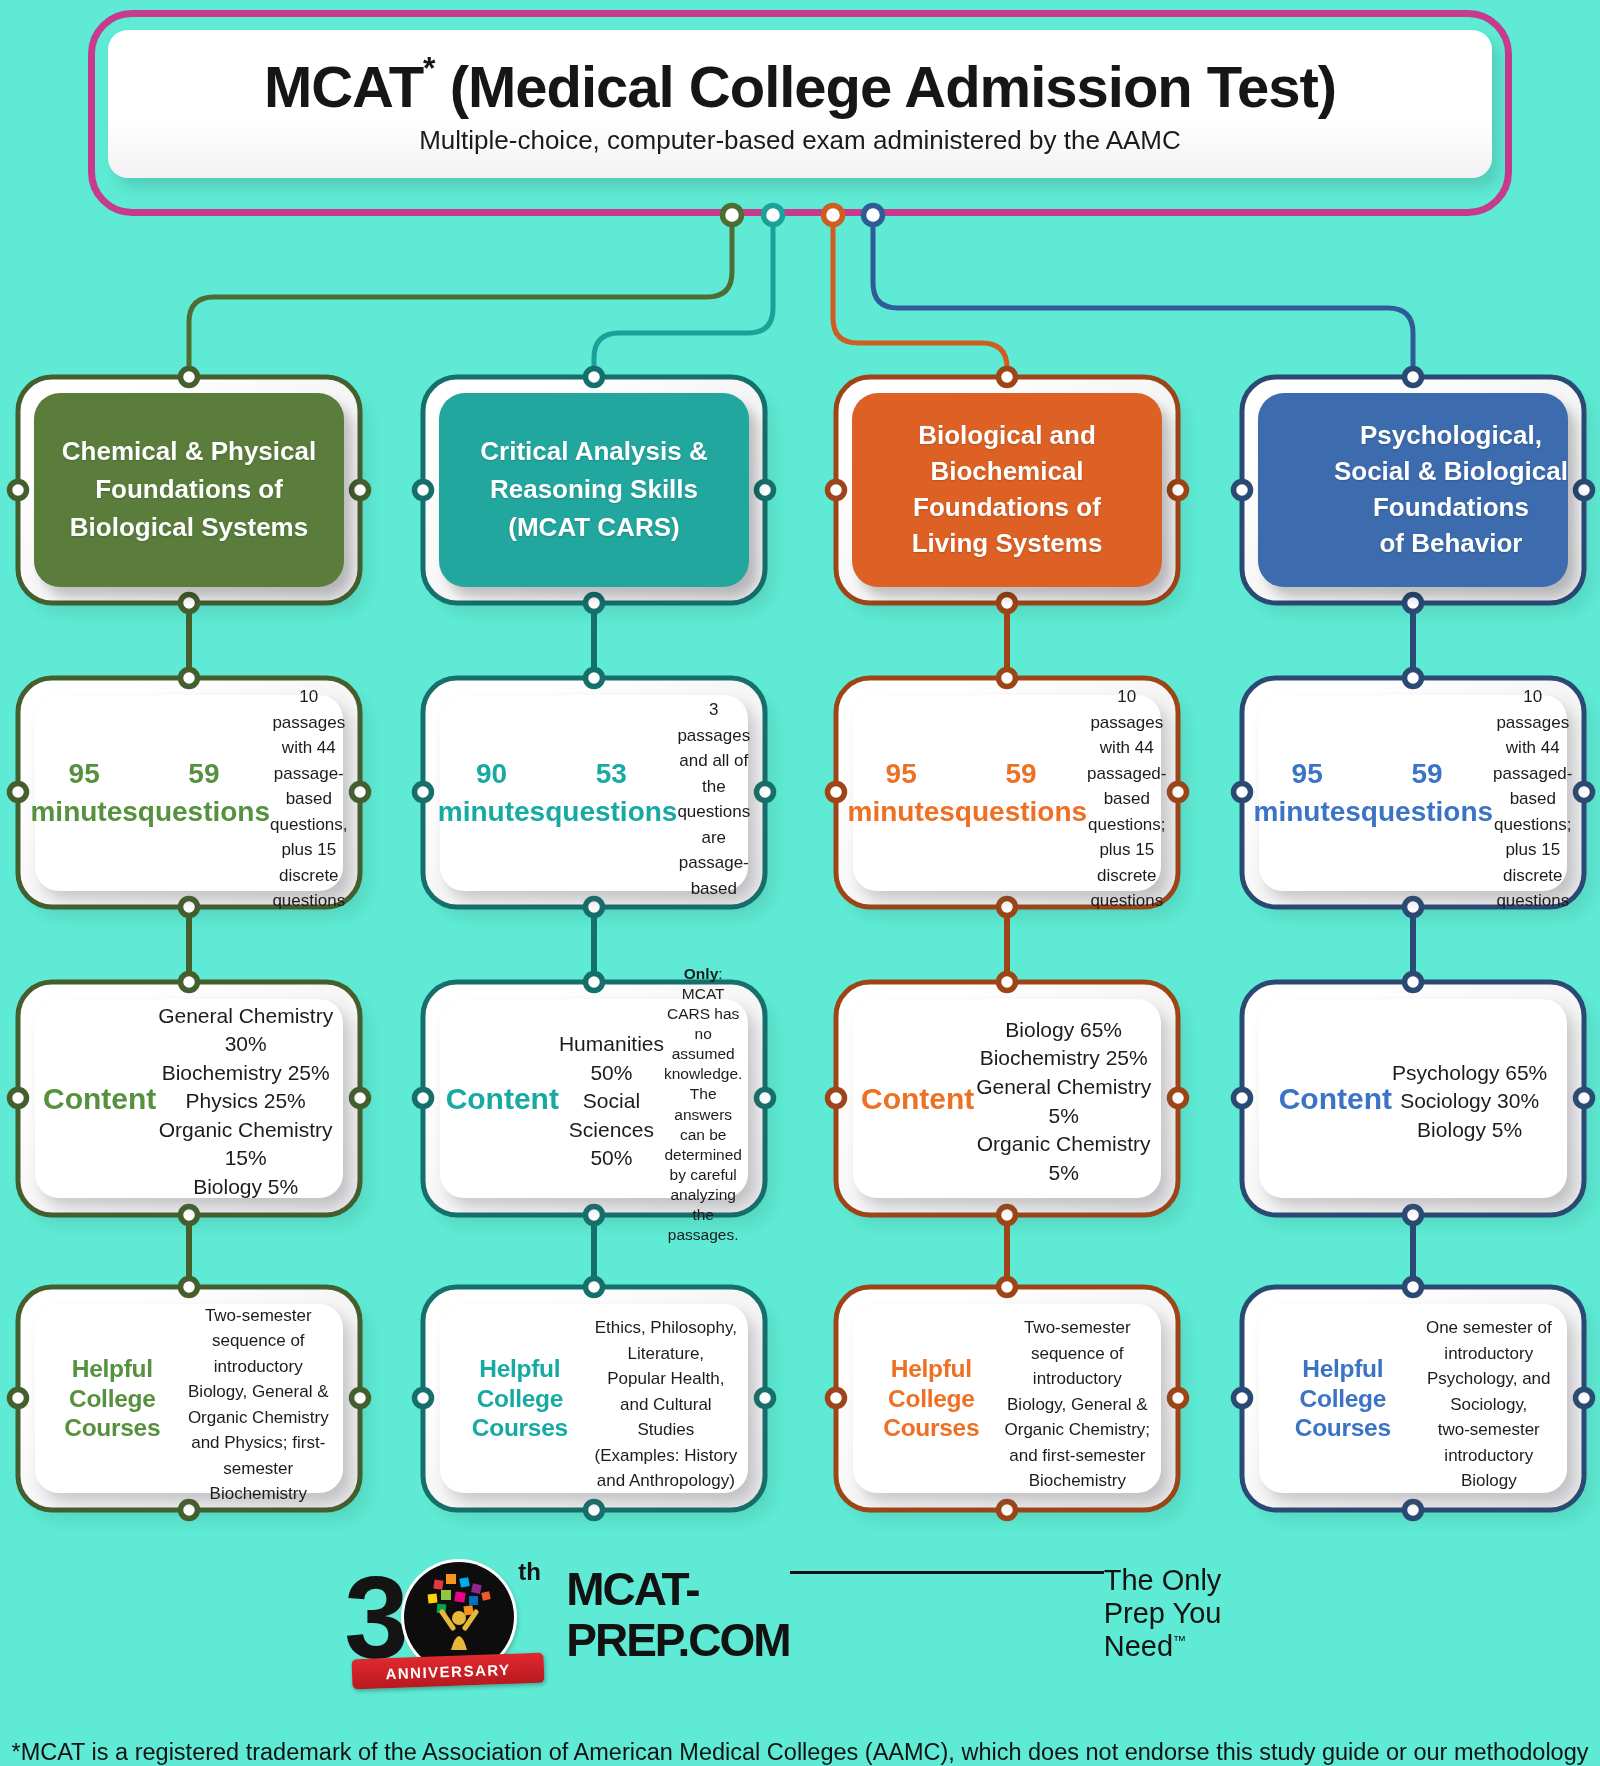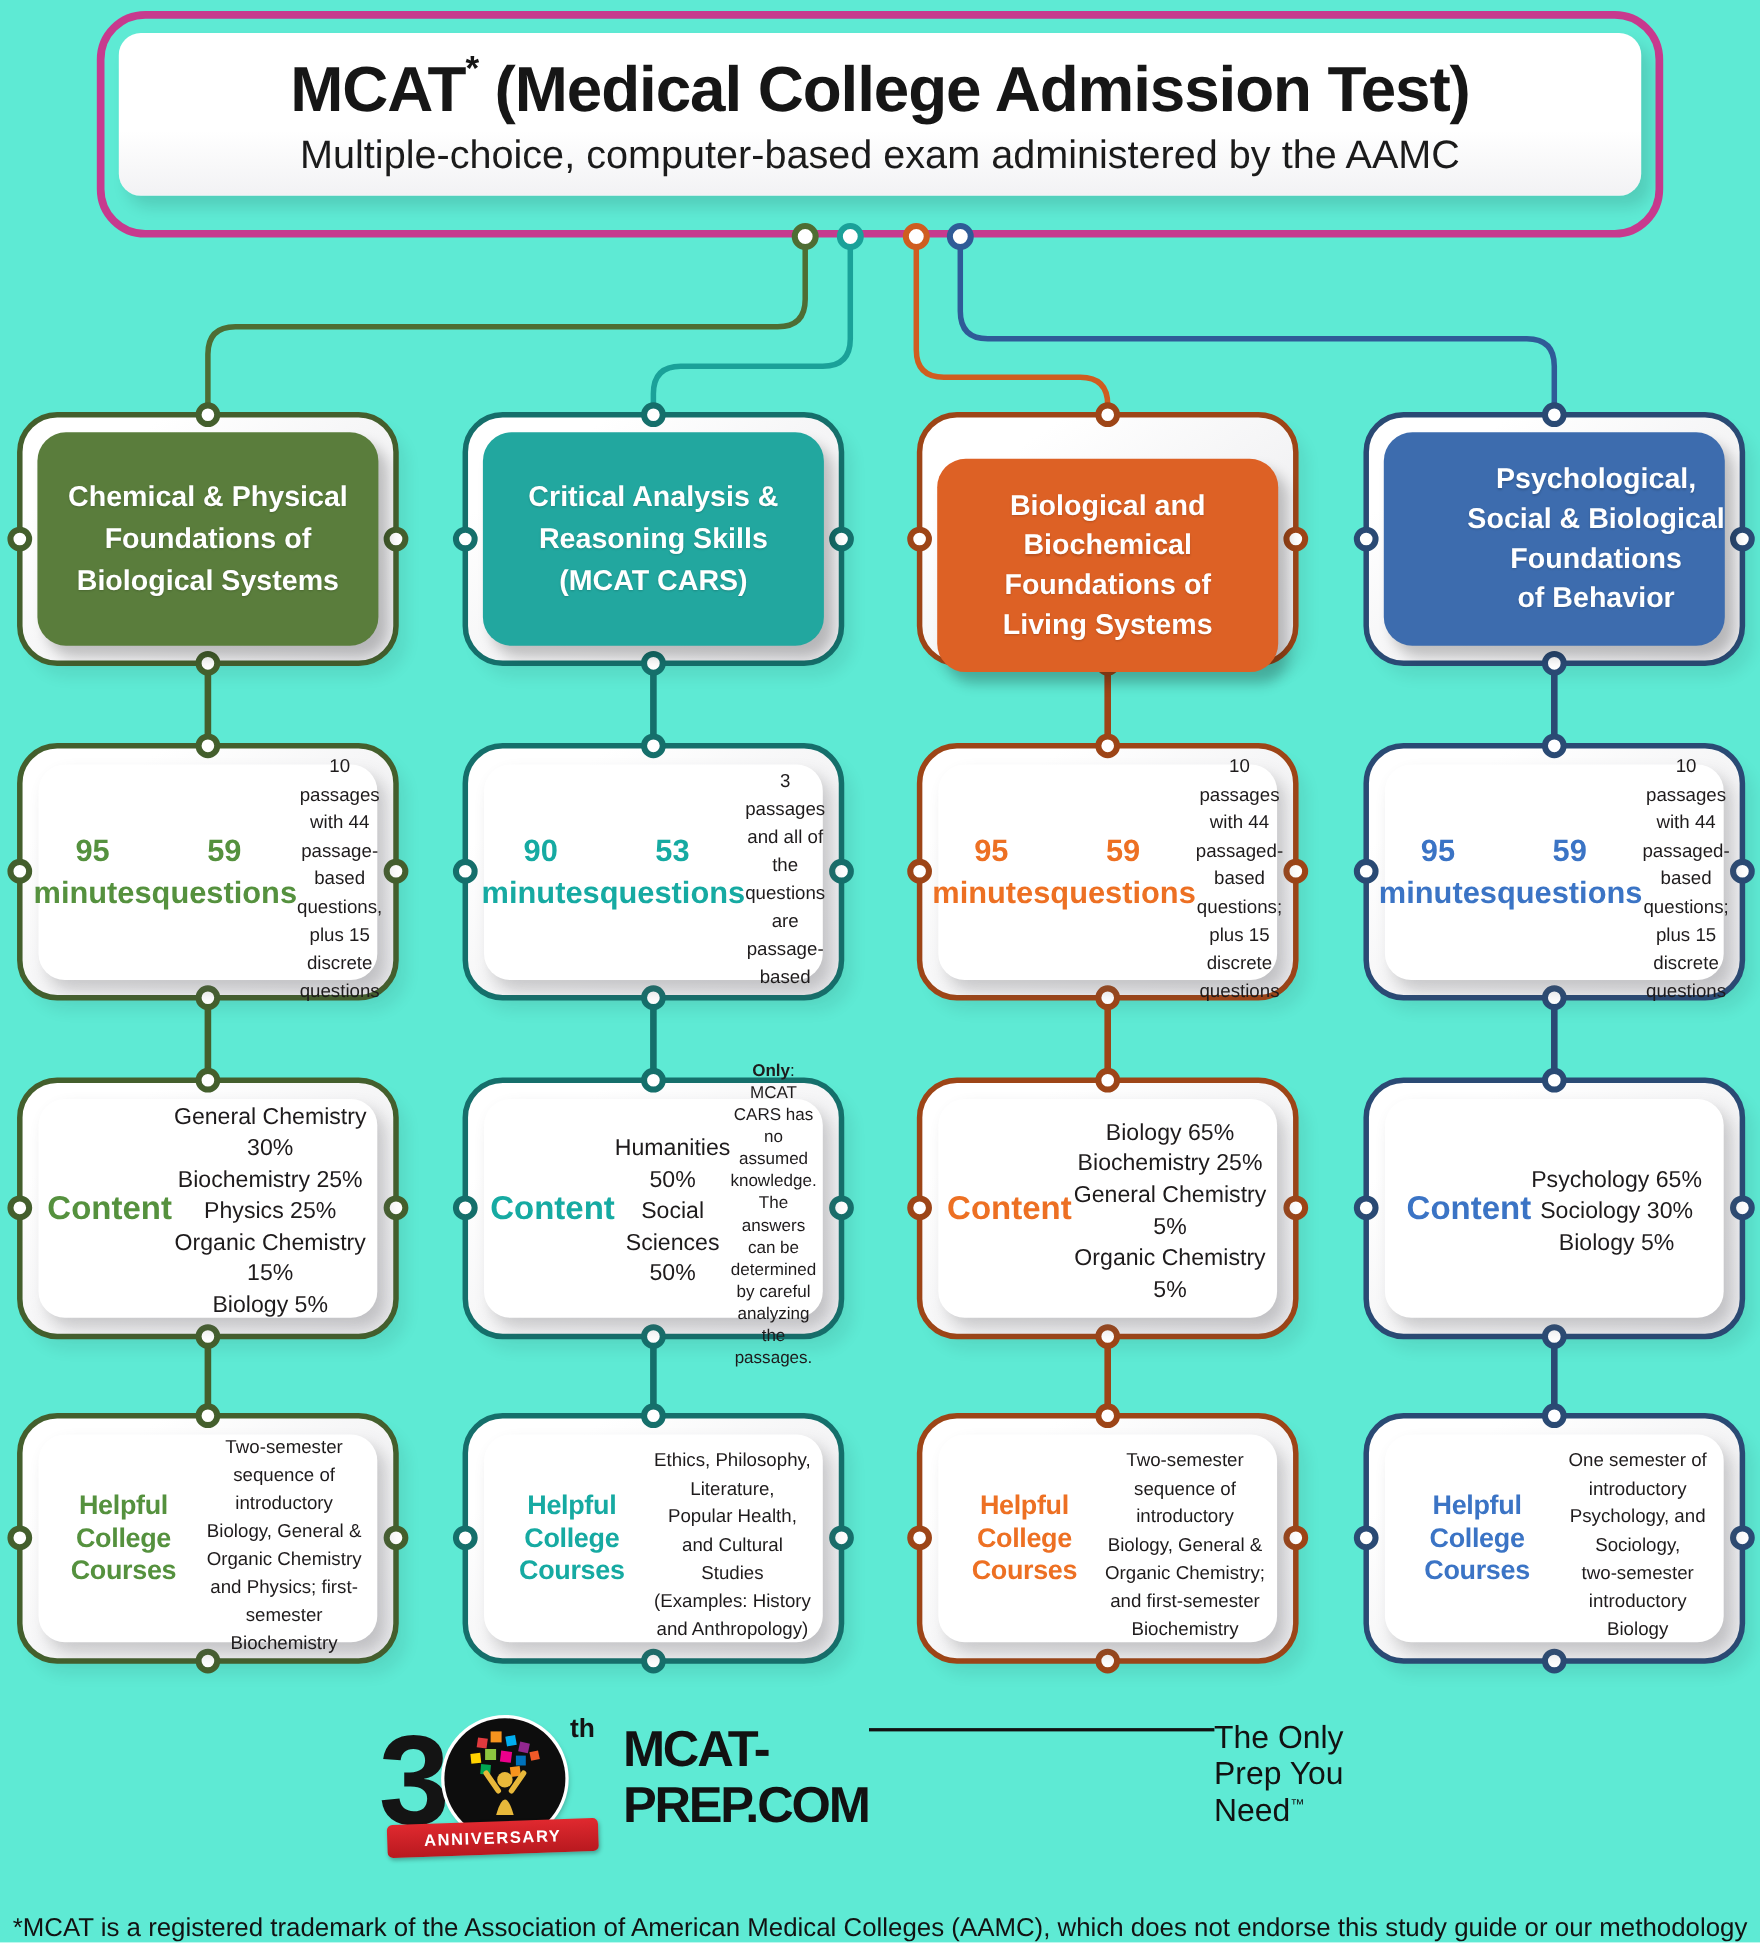--- a/index.html
+++ b/index.html
@@ -7,21 +7,21 @@
   #canvas{position:relative;width:1600px;height:1766px;margin:0 auto;background:#5eead4;overflow:hidden;}
 
   
   .title-frame{position:absolute;left:88px;top:10px;width:1424px;height:206px;box-sizing:border-box;
     border:7px solid var(--pink);border-radius:44px;background:transparent;}
   .title-card{position:absolute;left:108px;top:30px;width:1384px;height:148px;border-radius:20px;
     background:linear-gradient(180deg,#ffffff 60%,#f2f2f4);box-shadow:8px 10px 14px rgba(0,0,0,.12);
     display:flex;flex-direction:column;justify-content:center;align-items:center;}
   .title-card h1{margin:0;font-size:58px;font-weight:800;letter-spacing:-1px;color:#161616;line-height:1.05;}
   .title-card h1 sup{font-size:55%;vertical-align:28px;}
-  .title-card .subtitle{margin:8px 0 0 0;font-size:36px;color:#1b1b1b;}
+  .title-card .subtitle{margin:8px 0 0 0;font-size:26px;color:#1b1b1b;}
 
   
   .panel{position:absolute;width:342px;border-radius:34px;
     background:linear-gradient(145deg,#ffffff 20%,#ededef 80%,#e7e7ea);
     box-shadow:10px 12px 14px rgba(0,0,0,.07);}
 
   
   svg.wires{position:absolute;left:0;top:0;pointer-events:none;}
   svg.wires .route{fill:none;stroke-width:5px;stroke-linecap:round;}
   svg.wires rect.frame{fill:none;stroke-width:5px;}
@@ -31,21 +31,21 @@
   g.co{stroke:var(--orange_dark);} g.cb{stroke:var(--blue_dark);}
   g.wg{stroke:var(--green_wire);} g.wt{stroke:var(--teal_wire);}
   g.wo{stroke:var(--orange_wire);} g.wb{stroke:var(--blue_wire);}
 
   
   .col{position:absolute;width:342px;top:0;height:1520px;}
   .c1{left:18px;} .c2{left:423px;} .c3{left:836px;} .c4{left:1242px;}
   .hdr-box{position:absolute;left:16px;top:393px;width:310px;height:194px;border-radius:26px;
     box-shadow:8px 10px 12px rgba(0,0,0,.22);display:flex;align-items:center;justify-content:center;}
   .c1 .hdr-box{background:var(--green);} .c2 .hdr-box{background:var(--teal);}
-  .c3 .hdr-box{background:var(--orange);margin-top:24px;} .c4 .hdr-box{background:var(--blue);justify-content:flex-end;}
+  .c3 .hdr-box{background:var(--orange);} .c4 .hdr-box{background:var(--blue);justify-content:flex-end;}
   .hdr-text{color:#fff;font-weight:700;font-size:26px;line-height:1.45;text-align:center;
     text-shadow:0 1px 2px rgba(0,0,0,.18);}
   .c3 .hdr-text,.c4 .hdr-text{line-height:1.38;}
   .pre{white-space:pre-line;}
 
   .wbox{position:absolute;left:17px;width:308px;border-radius:24px;background:#fff;box-sizing:border-box;
     box-shadow:7px 9px 14px rgba(90,90,95,.28);display:flex;flex-direction:row;align-items:center;
     justify-content:center;text-align:center;padding:10px 8px;}
   .box-time{top:695px;height:196px;}
   .box-content{top:999px;height:199px;}

